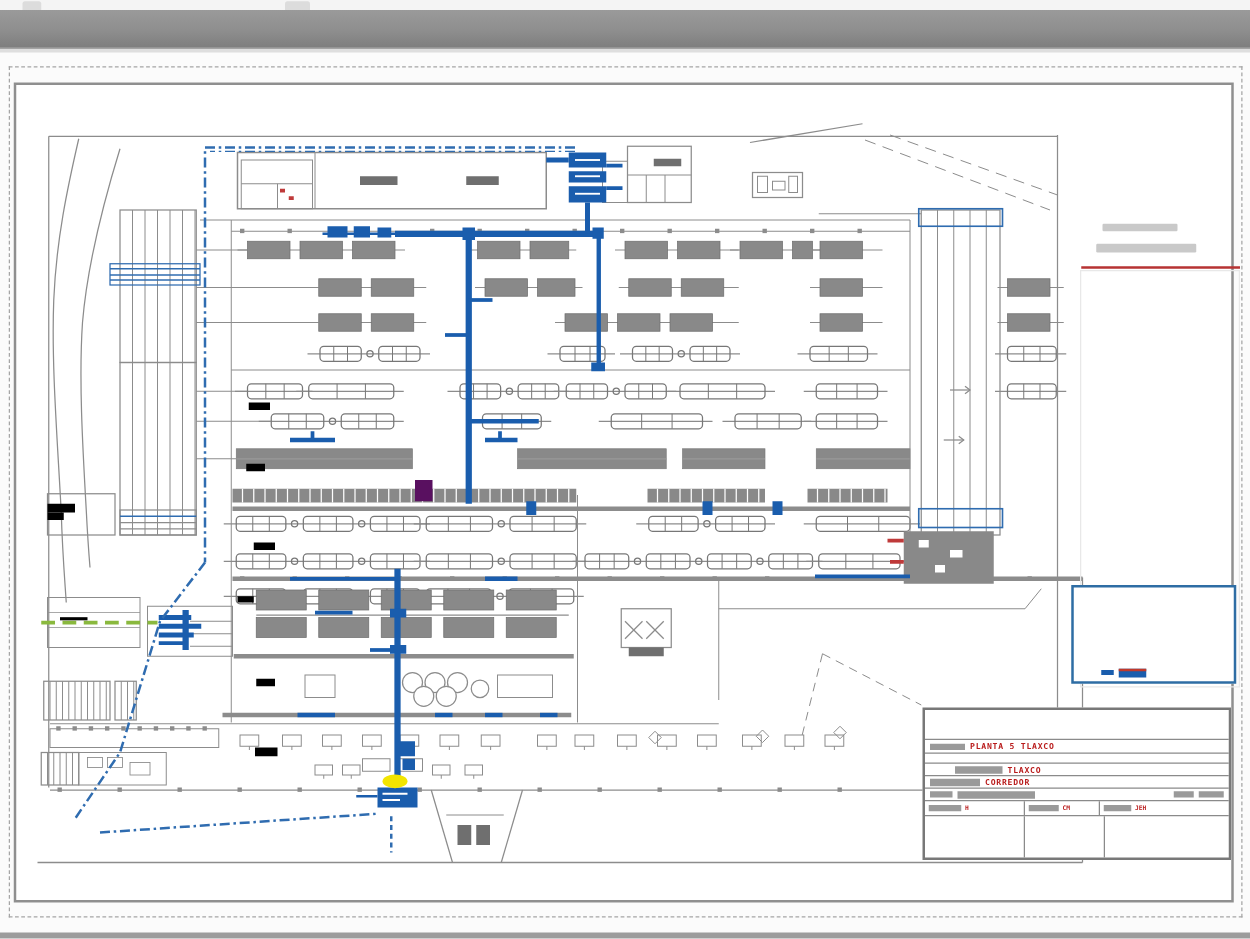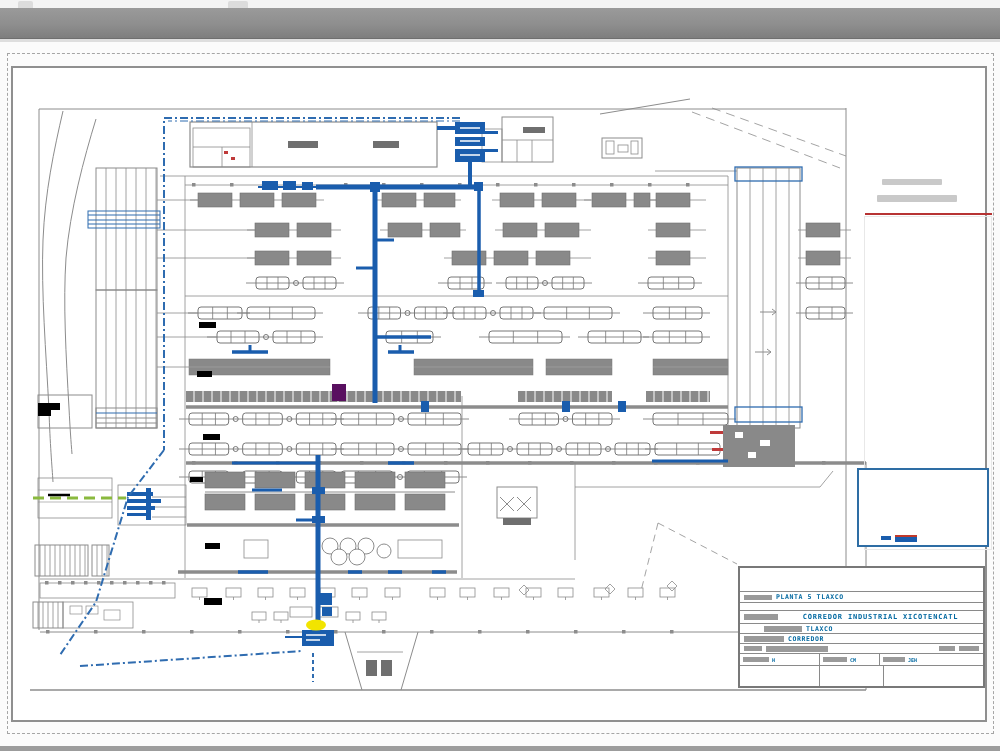--- a/index.html
+++ b/index.html
@@ -18,21 +18,21 @@
   
   .blur-bar{position:absolute;background:#c9c9c9;border-radius:1px;}
   .red-rule{position:absolute;background:#b73333;}
   .faint-panel{position:absolute;border:1px solid #e8e8e8;}
   .legend-box{position:absolute;border:2px solid #2e6da4;background:#fff;}
   .legend-strip-a{position:absolute;left:22px;top:66px;width:10px;height:4px;background:#1a5dad;}
   .legend-strip-b{position:absolute;left:36px;top:65px;width:22px;height:5px;background:#1a5dad;border-top:2px solid #c0392b;}
   
   .title-block{position:absolute;left:738px;top:566px;width:247px;height:122px;background:#fff;
                border:2px solid #787878;box-sizing:border-box;display:flex;flex-direction:column;
-               font-family:"DejaVu Sans Mono","Liberation Sans",monospace;color:#0369a1;}
+               font-family:"DejaVu Sans Mono","Liberation Sans",monospace;color:#b91c1c;}
   .tb-row{border-bottom:1px solid #8a8a8a;display:flex;align-items:center;gap:4px;padding:0 4px;box-sizing:border-box;flex:0 0 auto;}
   .tb-row:last-child{border-bottom:none;flex:1 1 auto;}
   .rb{background:#9a9a9a;display:inline-block;flex:0 0 auto;}
   .tb-text{font-size:6.5px;font-weight:bold;letter-spacing:0.6px;white-space:nowrap;}
   .tb-text-lg{font-size:7px;font-weight:bold;letter-spacing:0.8px;white-space:nowrap;}
   .tb-cells{display:flex;padding:0;gap:0;}
   .tb-cell{border-right:1px solid #8a8a8a;display:flex;align-items:center;gap:3px;padding:0 3px;box-sizing:border-box;height:100%;}
   .tb-cell:last-child{border-right:none;}
   .tb-frag{font-size:5px;font-weight:bold;}
   .tb-empty-cells{display:flex;padding:0;}
@@ -666,24 +666,20 @@
     <div class="legend-strip-b"></div>
   </div>
 
   <div class="title-block">
     <div class="tb-row" style="height:24px;"></div>
     <div class="tb-row" style="height:11px;">
       <span class="rb" style="width:28px;height:5px;"></span>
       <span class="tb-text">PLANTA 5 TLAXCO</span>
     </div>
     <div class="tb-row" style="height:8px;"></div>
-    <div class="tb-row" style="height:13px;">
-      <span class="rb" style="width:34px;height:6px;"></span>
-      <span class="tb-text-lg" style="margin:0 auto;">CORREDOR INDUSTRIAL XICOTENCATL</span>
-    </div>
     <div class="tb-row" style="height:10px;padding-left:24px;">
       <span class="rb" style="width:38px;height:6px;"></span>
       <span class="tb-text">TLAXCO</span>
     </div>
     <div class="tb-row" style="height:10px;">
       <span class="rb" style="width:40px;height:6px;"></span>
       <span class="tb-text">CORREDOR</span>
     </div>
     <div class="tb-row" style="height:10px;">
       <span class="rb" style="width:18px;height:5px;"></span>

